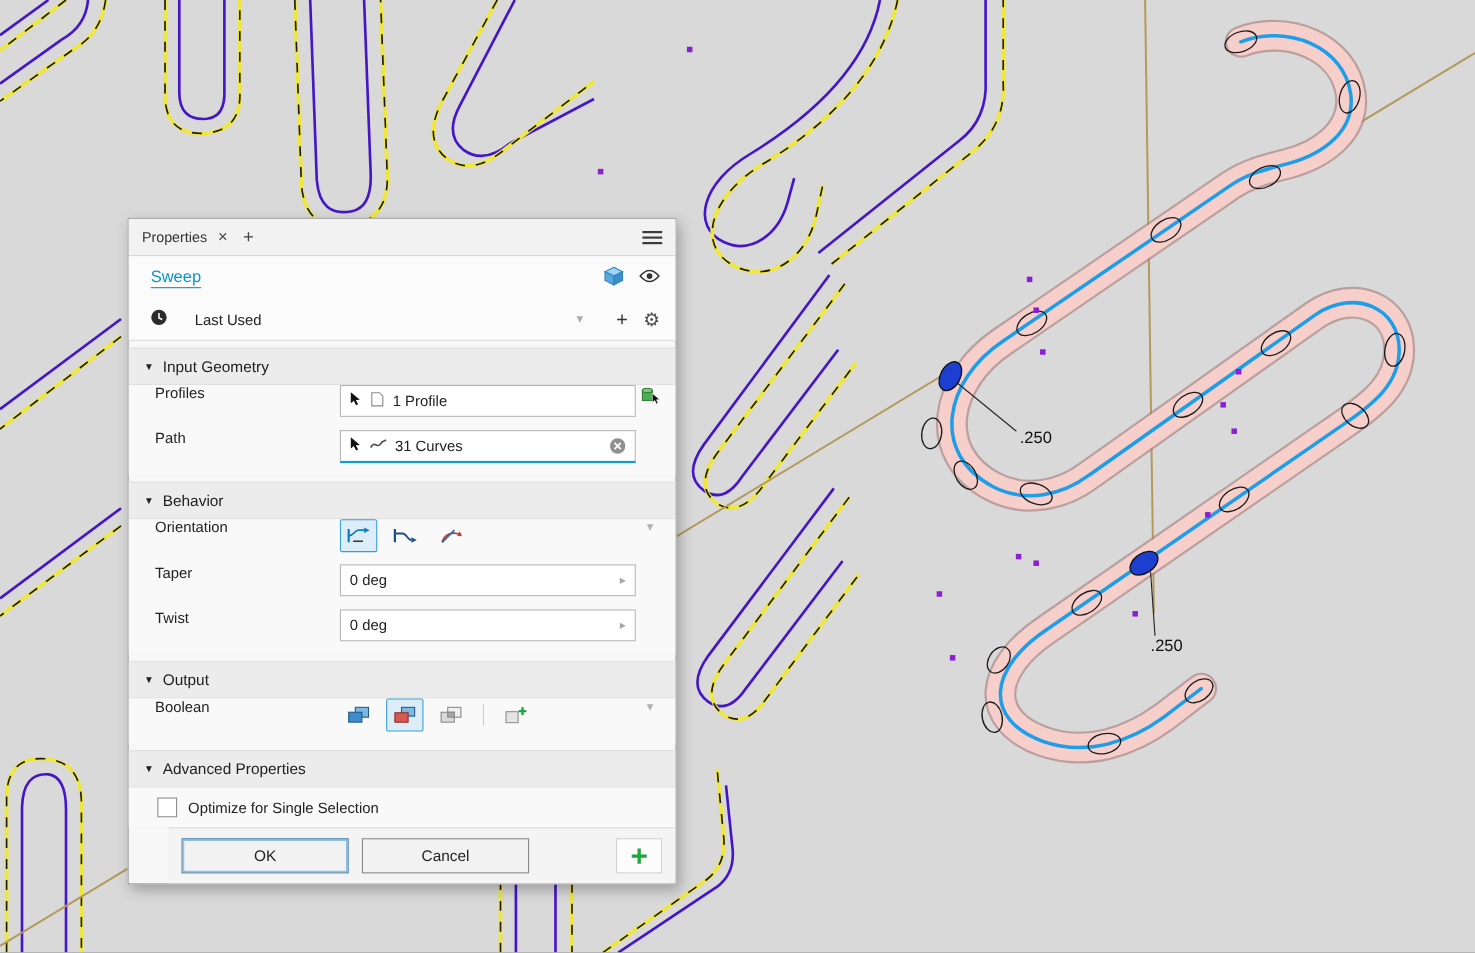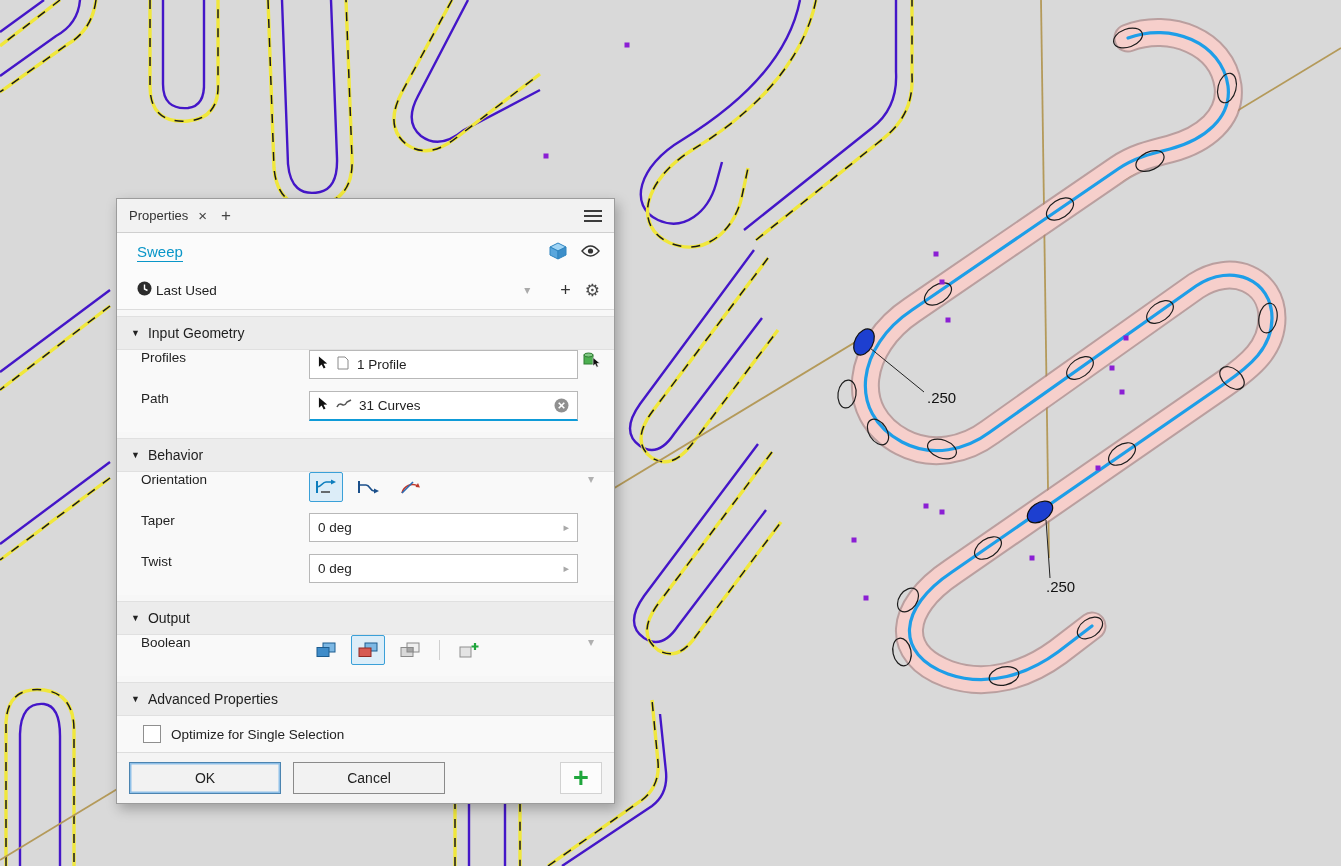--- a/index.html
+++ b/index.html
@@ -28,21 +28,21 @@
   .tabtitle{font-size:13px;color:#333;}
   .tclose{color:#444;font-size:15px;cursor:default;}
   .tadd{color:#444;font-size:17px;margin-left:4px;}
   .hamb{margin-left:auto;width:18px;display:flex;flex-direction:column;gap:3px;}
   .hamb i{display:block;height:2px;background:#3c3c3c;}
   .featrow{height:38px;display:flex;align-items:center;padding:0 14px 0 20px;gap:10px;background:#fbfbfb;justify-content:space-between;}
   .featname{color:#0a96c8;font-size:15px;border-bottom:1px solid #0a96c8;padding-bottom:1px;}
   .feat-icons{margin-left:auto;display:flex;align-items:center;gap:14px;}
   .presetrow{height:38px;display:flex;align-items:center;padding:0 14px 0 20px;gap:8px;
              background:#fbfbfb;border-bottom:1px solid #ddd;}
-  .preset-dd{flex:1;display:flex;align-items:center;gap:4px;}
+  .preset-dd{flex:1;display:flex;align-items:center;gap:25px;}
   .preset-caret{margin-left:auto;color:#aaa;font-size:12px;padding-right:16px;}
   .preset-add{color:#333;font-size:18px;padding:0 6px;}
   .gear{color:#4a4a4a;font-size:17px;line-height:1;}
   .sec{height:32px;margin-top:6px;background:#ececec;border-top:1px solid #e0e0e0;border-bottom:1px solid #e0e0e0;
        display:flex;align-items:center;padding-left:14px;gap:8px;font-size:14px;color:#1e1e1e;}
   .sec .tri{font-size:9px;color:#222;}
   .row{height:41px;display:flex;align-items:flex-start;padding:0 10px 0 24px;background:#f9f9f9;}
   .row-label{width:168px;color:#222;}
   .fieldbox{flex:1;height:27px;background:#fff;border:1px solid #b8b8b8;display:flex;align-items:center;
             gap:7px;padding:0 8px;}
@@ -53,21 +53,21 @@
   .row-trail{width:26px;display:flex;justify-content:center;align-items:center;}
   .caret{color:#b0b0b0;font-size:12px;}
   .tbtn{width:32px;height:28px;border:1px solid transparent;border-radius:2px;
         display:flex;align-items:center;justify-content:center;background:transparent;}
   .tbtn.sel{border-color:#3aa0d8;background:#dcedf8;}
   .icons-wrap{flex:1;display:flex;align-items:center;gap:8px;}
   .vsep{width:1px;height:20px;background:#cfcfcf;margin:0 4px;}
   .chkrow{height:36px;display:flex;align-items:center;gap:10px;padding-left:26px;background:#f9f9f9;}
   .chk{width:16px;height:16px;background:#fff;border:1px solid #8f8f8f;}
   .footer{height:50px;display:flex;align-items:center;gap:12px;padding:0 12px;
-          border-top:1px solid #ddd;background:#f4f4f4;}
+          border-top:1px solid #ddd;background:#f4f4f4;margin-left:36px;}
   .btn{width:150px;height:30px;display:flex;align-items:center;justify-content:center;
        background:#f2f2f2;border:1px solid #8a8a8a;font-size:14px;color:#222;}
   .btn.default{border:1px solid #4c84b0;box-shadow:inset 0 0 0 1.5px #8fc0e8;}
   .plusbtn{margin-left:auto;width:40px;height:30px;display:flex;align-items:center;justify-content:center;
            border:1px solid #d2d2d2;background:#fcfcfc;color:#1fa63c;font-size:27px;font-weight:bold;line-height:1;}
 </style>
 </head>
 <body>
 
 <div class="stage">

